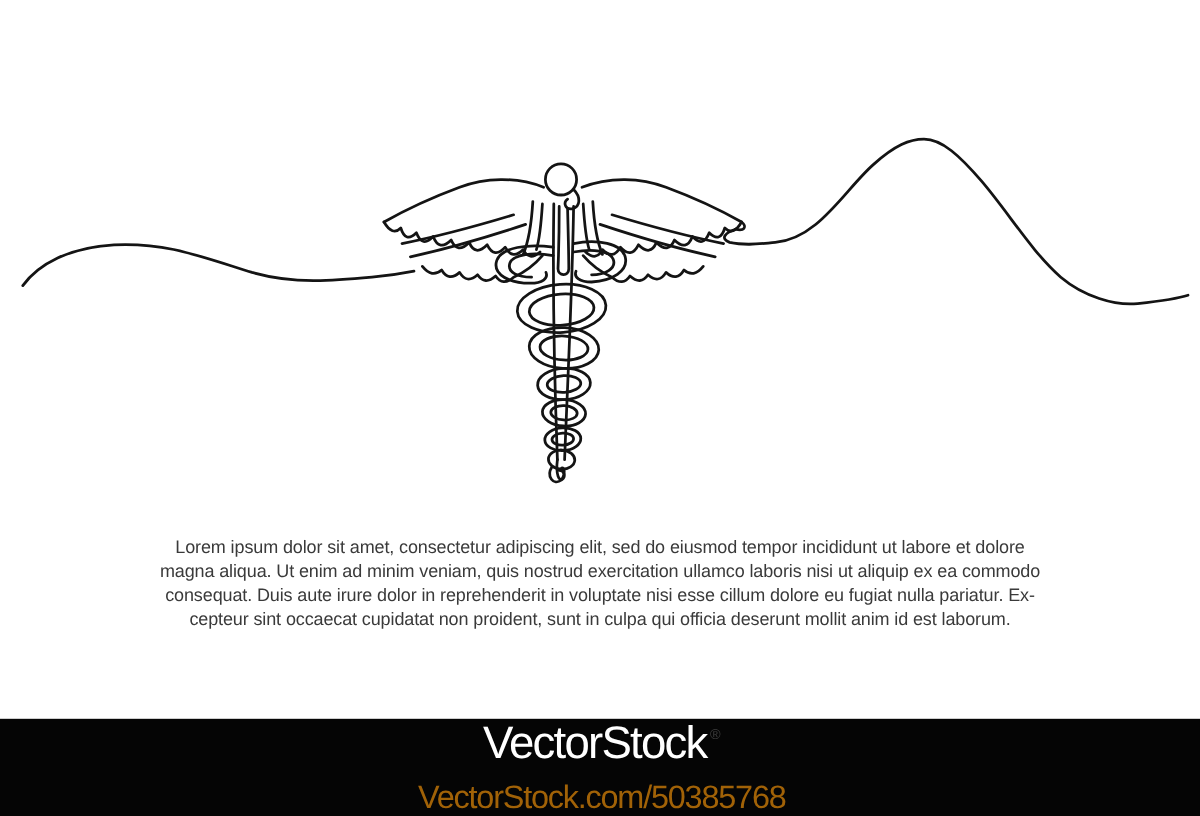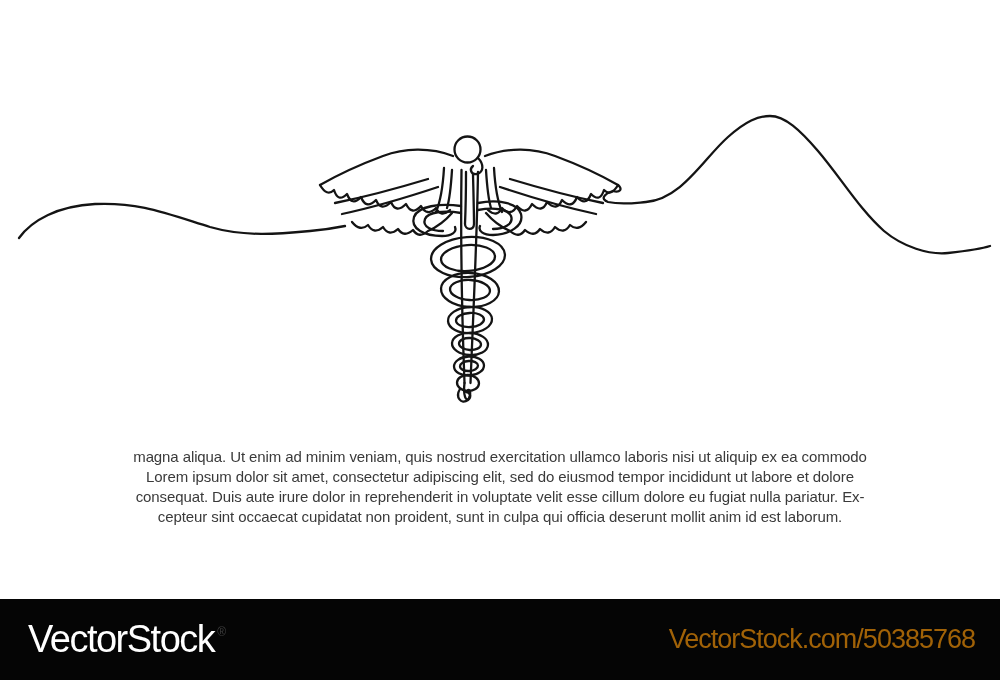--- a/index.html
+++ b/index.html
@@ -50,20 +50,21 @@
     left: 0;
     top: 599px;
     width: 1000px;
     height: 81px;
     background: #050505;
     display: flex;
     align-items: center;
     justify-content: space-between;
     box-sizing: border-box;
     padding: 0 25px 0 28px;
+    flex-direction: column;
   }
   .brand {
     color: #ffffff;
     font-size: 38px;
     letter-spacing: -1.5px;
     white-space: nowrap;
   }
   .brand .reg {
     font-size: 12px;
     color: #3f3f3f;
@@ -127,23 +128,23 @@
     <ellipse cx="470" cy="320" rx="14" ry="7" transform="rotate(-3 470 320)"></ellipse>
     <ellipse cx="470" cy="344" rx="18" ry="11" transform="rotate(3 470 344)"></ellipse>
     <ellipse cx="470" cy="344" rx="11" ry="6" transform="rotate(3 470 344)"></ellipse>
     <ellipse cx="469" cy="366" rx="15" ry="9.5" transform="rotate(-3 469 366)"></ellipse>
     <ellipse cx="469" cy="366" rx="9" ry="5" transform="rotate(-3 469 366)"></ellipse>
     <ellipse cx="468" cy="383" rx="11" ry="8" transform="rotate(3 468 383)"></ellipse>
     <path d="M460 389 C455 397 461 405 468 400 C472 397 470 392 466 392"></path>
   </svg>
 
   <div class="para">
+    <div class="line">Lorem ipsum dolor sit amet, consectetur adipiscing elit, sed do eiusmod tempor incididunt ut labore et dolore</div>
     <div class="line">magna aliqua. Ut enim ad minim veniam, quis nostrud exercitation ullamco laboris nisi ut aliquip ex ea commodo</div>
-    <div class="line">Lorem ipsum dolor sit amet, consectetur adipiscing elit, sed do eiusmod tempor incididunt ut labore et dolore</div>
-    <div class="line">consequat. Duis aute irure dolor in reprehenderit in voluptate velit esse cillum dolore eu fugiat nulla pariatur. Ex-</div>
+    <div class="line">consequat. Duis aute irure dolor in reprehenderit in voluptate nisi esse cillum dolore eu fugiat nulla pariatur. Ex-</div>
     <div class="line">cepteur sint occaecat cupidatat non proident, sunt in culpa qui officia deserunt mollit anim id est laborum.</div>
   </div>
 
   <div class="footer">
     <div class="brand"><span>VectorStock</span><span class="reg">®</span></div>
     <div class="ref">VectorStock.com/50385768</div>
   </div>
 
 </div>
 

